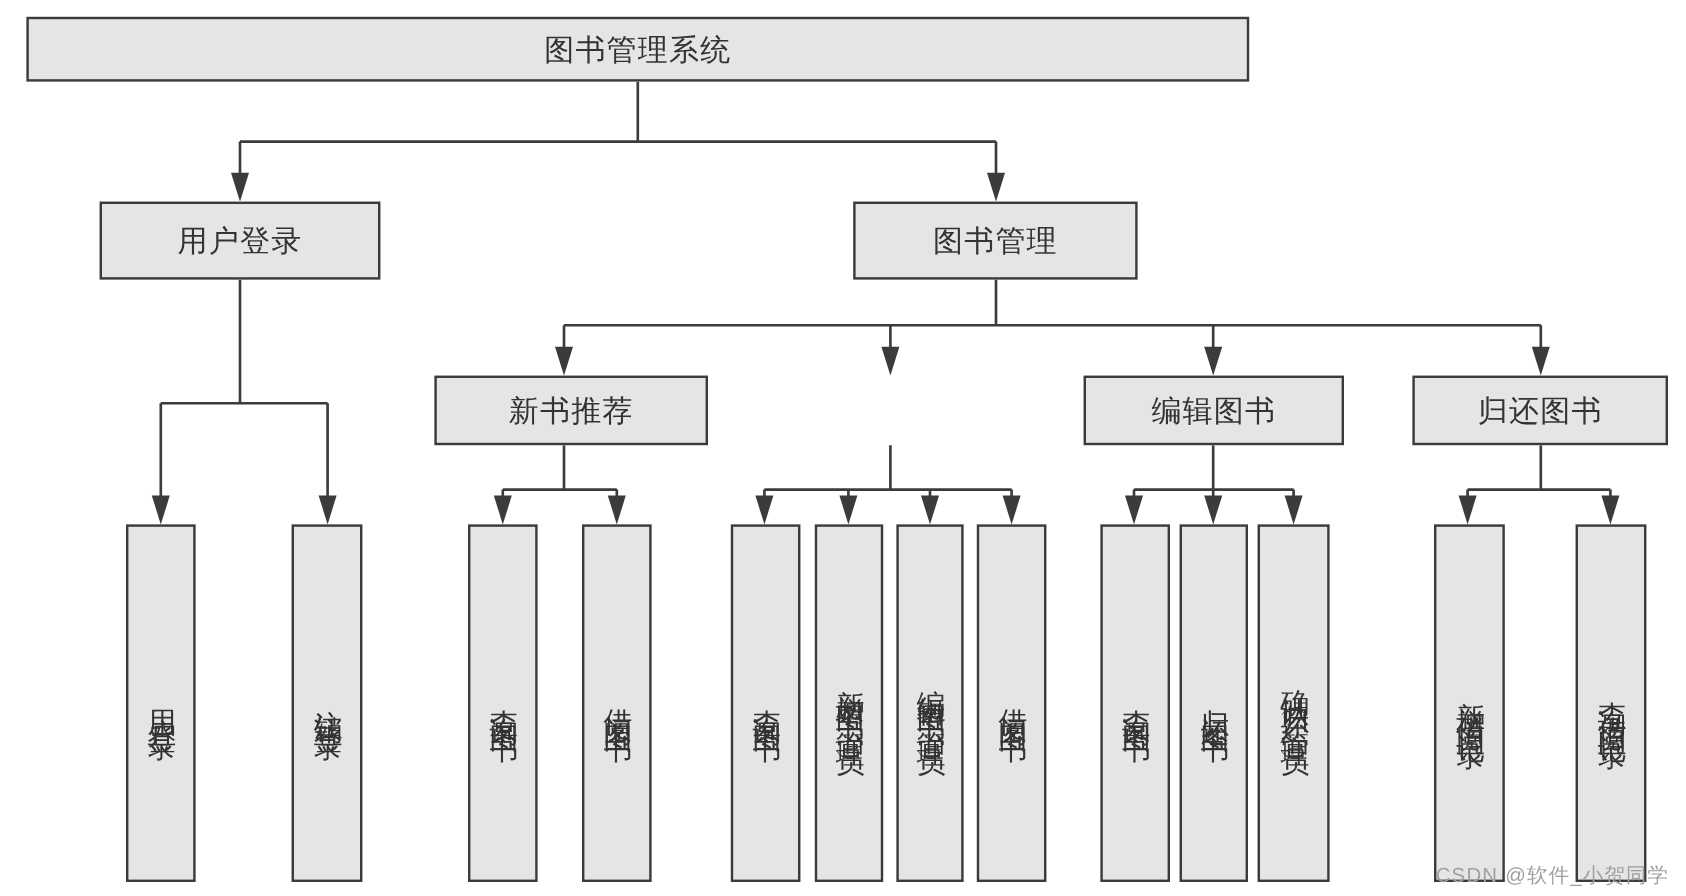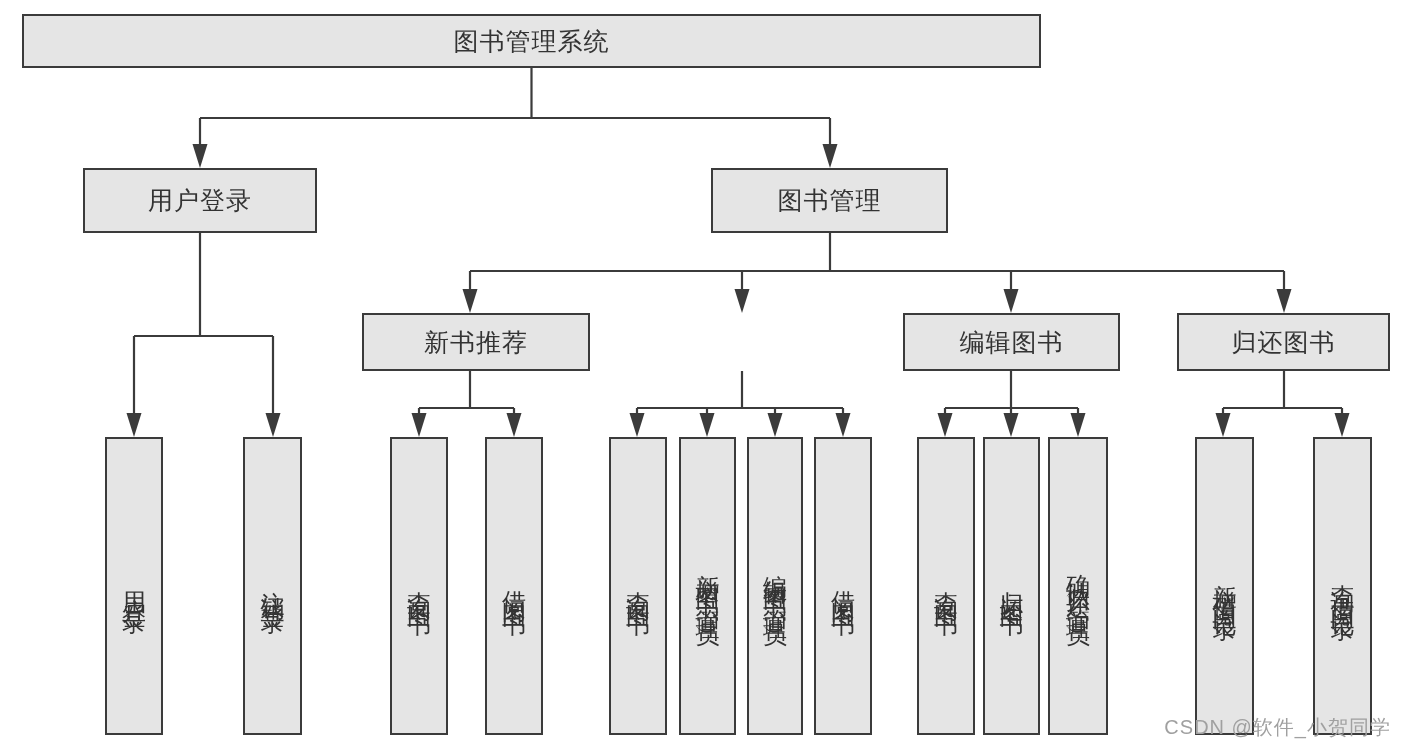--- a/index.html
+++ b/index.html
@@ -29,21 +29,21 @@
   .box.v span {
     writing-mode:vertical-rl;
     text-orientation:mixed;
     font-size:24px;
     letter-spacing:7px;
     line-height:1;
   }
   #watermark {
     position:absolute;
     right:14px; bottom:6px;
-    font-size:20px;
+    font-size:17px;
     letter-spacing:1px;
     color:#a0a0a0;
     white-space:nowrap;
   }
 </style>
 </head>
 <body>
 
 <div id="canvas">
 

